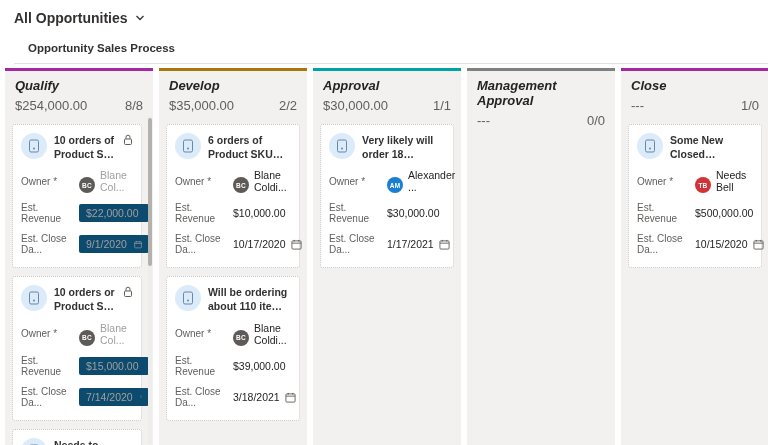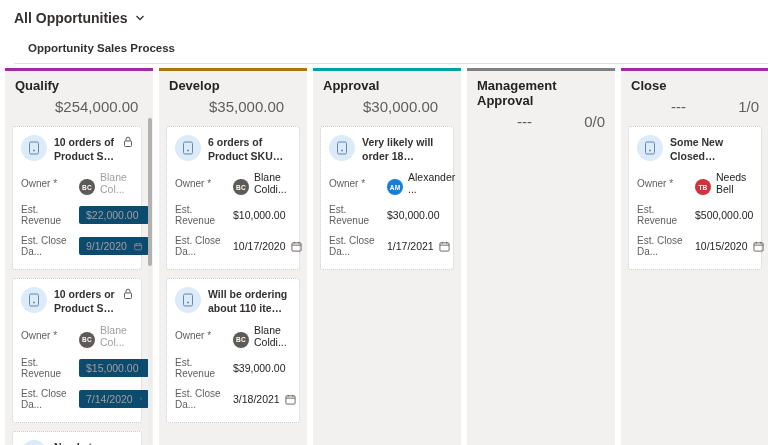--- a/index.html
+++ b/index.html
@@ -14,23 +14,23 @@
   .view-selector { display:inline-flex; align-items:center; gap:7px; cursor:pointer; }
   .view-title { font-size:14px; font-weight:bold; color:#33312f;text-align:right; }
   .chev { width:10px; height:10px; }
   .process-title { font-size:11.5px; font-weight:bold; color:#33312f; margin:15px 0 9px 14px; }
   .divider { border-bottom:1px solid #e3e1df; }
   
   .board { display:flex; gap:6px; padding:4px 2px 0 5px; height:384px; }
   .col { flex:0 0 148px; width:148px; background:#f2f1ef; display:flex; flex-direction:column; position:relative; }
   .col-bar { height:3px; width:100%; }
   .col-head { padding:8px 10px 4px; }
-  .col-title { font-size:13px; font-weight:bold; color:#252423; line-height:1.15; }
+  .col-title { font-size:13px; font-weight:bold; color:#252423; line-height:1.15;font-style:italic; }
   .col-sub { display:flex; justify-content:space-between; align-items:baseline; margin-top:4px; }
-  .col-amount, .col-count { font-size:15px; color:#605e5c;margin-left:40px; }
+  .col-amount, .col-count { font-size:13px; color:#605e5c; }
   .cards { flex:1; padding:7px 7px 0 7px; overflow:hidden; }
   .col-qualify .cards { padding-right:11px; }
   
   .card { background:#fff; border:1px dotted #c9c7c5; border-radius:3px; padding:8px 8px 3px 8px; margin-bottom:8px; cursor:pointer; }
   .card-head { display:flex; align-items:flex-start; }
   .ent-icon { flex:0 0 26px; width:26px; height:26px; border-radius:50%; background:#dcebf9; display:flex; align-items:center; justify-content:center; }
   .card-title { flex:1; margin-left:7px; font-size:10.5px; font-weight:bold; color:#323130; line-height:1.35;
     display:-webkit-box; -webkit-line-clamp:2; -webkit-box-orient:vertical; overflow:hidden; }
   .lock { flex:0 0 auto; margin-left:3px; margin-top:1px; }
   .row { display:flex; align-items:center; margin:8px 0 9px; min-height:16px; }

